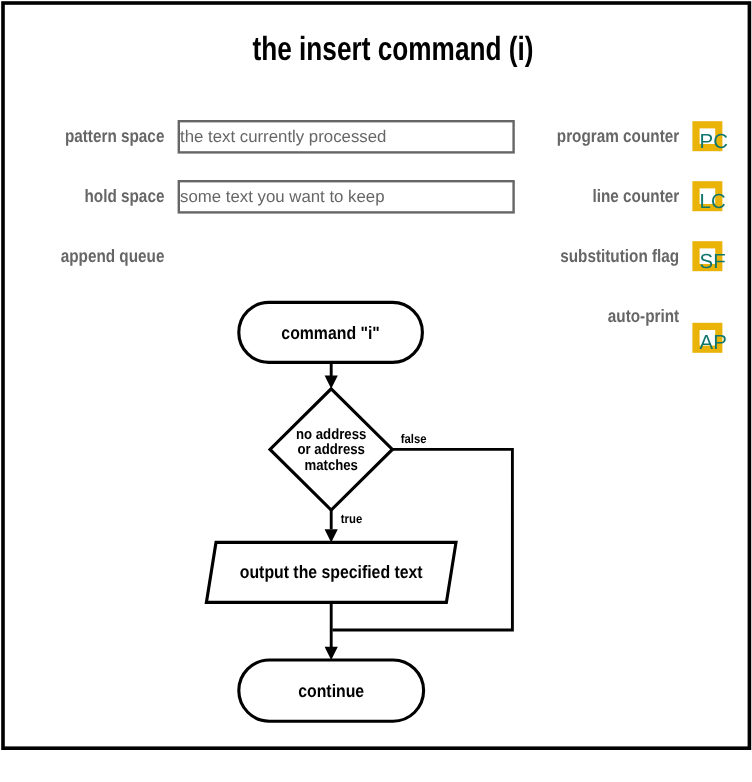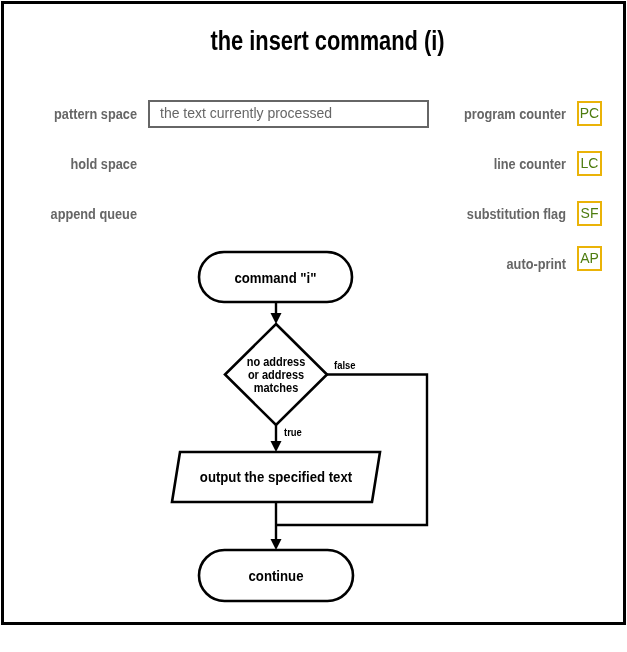--- a/index.html
+++ b/index.html
@@ -18,64 +18,65 @@
     white-space:nowrap;
   }
   .reg-label {
     position:absolute; left:0; width:137px; text-align:right;
     font-weight:bold; font-size:15px; color:#666; line-height:28px;
     transform:scaleX(.85); transform-origin:100% 50%; white-space:nowrap;
   }
   .reg-box {
     position:absolute; left:148px; width:281px; height:28px;
     border:2px solid #666; box-sizing:border-box; background:#fff;
-    color:#666; font-size:14px; line-height:23px; padding-left:10px;
+    color:#666; font-size:14px; line-height:23px; 
     white-space:nowrap; overflow:hidden;
   }
   .reg-label-r {
     position:absolute; left:366px; width:200px; text-align:right;
     font-weight:bold; font-size:15px; color:#666; line-height:25px;
     transform:scaleX(.85); transform-origin:100% 50%; white-space:nowrap;
   }
   .abbr-box {
     position:absolute; left:577px; width:25px; height:25px;
-    border:2px solid #eab308; box-sizing:border-box; background:#fff;
-    color:#4d7c0f; font-size:14px; text-align:center; line-height:21px;
+    border:6px solid #eab308; box-sizing:border-box; background:#fff;
+    color:#0f766e; font-size:17px; text-align:center; line-height:21px;
   }
   .flow-svg { position:absolute; left:160px; top:245px; }
   .flow-svg text {
     font-family:"Liberation Sans", sans-serif; font-weight:bold; fill:#000;
   }
 </style>
 </head>
 <body>
 
 <div class="page">
   <div class="frame"></div>
 
   <div class="title">the insert command (i)</div>
 
   <div class="reg-label" style="top:100px">pattern space</div>
   <div class="reg-box" style="top:100px">the text currently processed</div>
 
   <div class="reg-label" style="top:150px">hold space</div>
+  <div class="reg-box" style="top:150px">some text you want to keep</div>
 
   <div class="reg-label" style="top:200px">append queue</div>
 
   <div class="reg-label-r" style="top:101px">program counter</div>
   <div class="abbr-box" style="top:101px">PC</div>
 
   <div class="reg-label-r" style="top:151px">line counter</div>
   <div class="abbr-box" style="top:151px">LC</div>
 
   <div class="reg-label-r" style="top:201px">substitution flag</div>
   <div class="abbr-box" style="top:201px">SF</div>
 
   <div class="reg-label-r" style="top:251px">auto-print</div>
-  <div class="abbr-box" style="top:246px">AP</div>
+  <div class="abbr-box" style="top:269px">AP</div>
 
   <svg class="flow-svg" width="280" height="365" viewBox="0 0 280 365">
 
     <rect x="39" y="7" width="153" height="50" rx="25" ry="25" fill="#fff" stroke="#000" stroke-width="2.6"></rect>
     <text transform="translate(115.5,37.5) scale(.88 1)" text-anchor="middle" font-size="15">command "i"</text>
 
     <line x1="116" y1="57" x2="116" y2="70" stroke="#000" stroke-width="2.4"></line>
     <polygon points="116,79 110.5,68 121.5,68" fill="#000"></polygon>
 
     <polygon points="116,79 167,129.5 116,180 65,129.5" fill="#fff" stroke="#000" stroke-width="2.6"></polygon>

